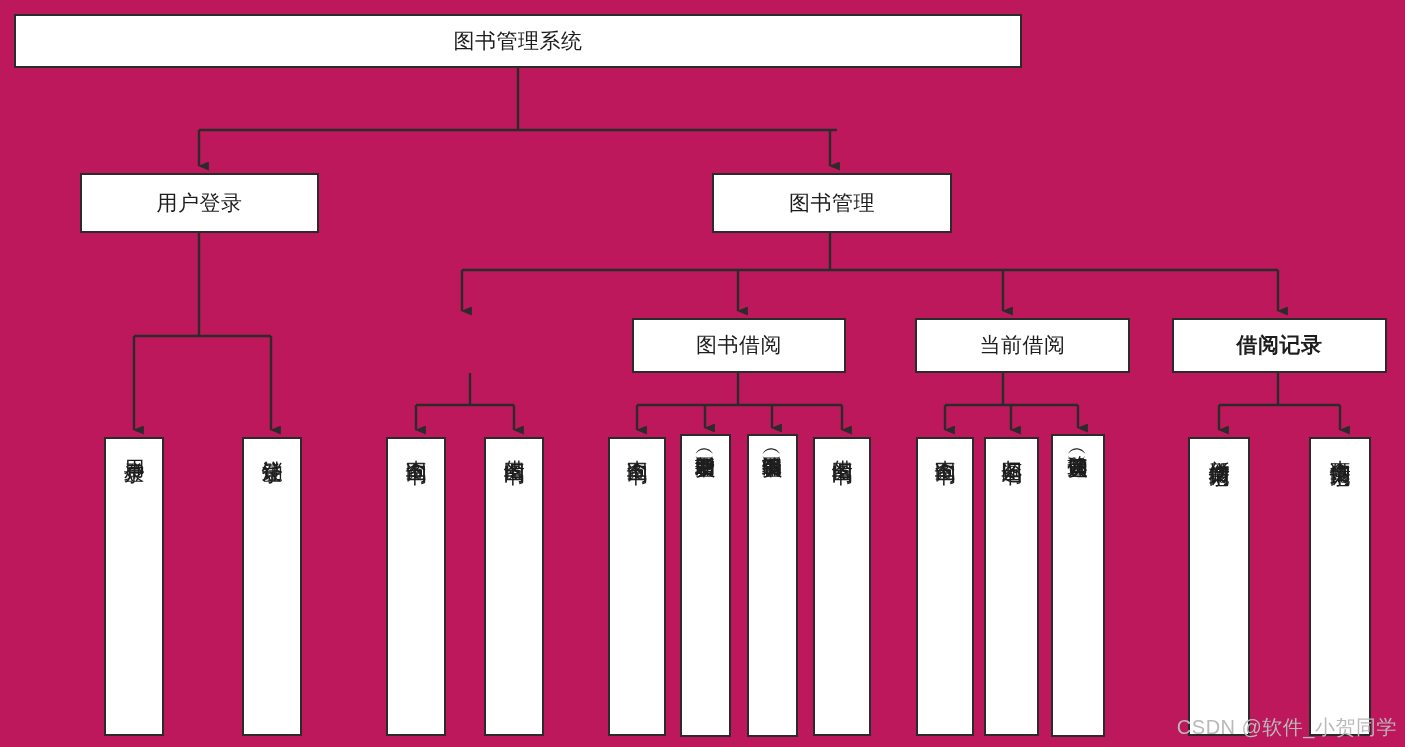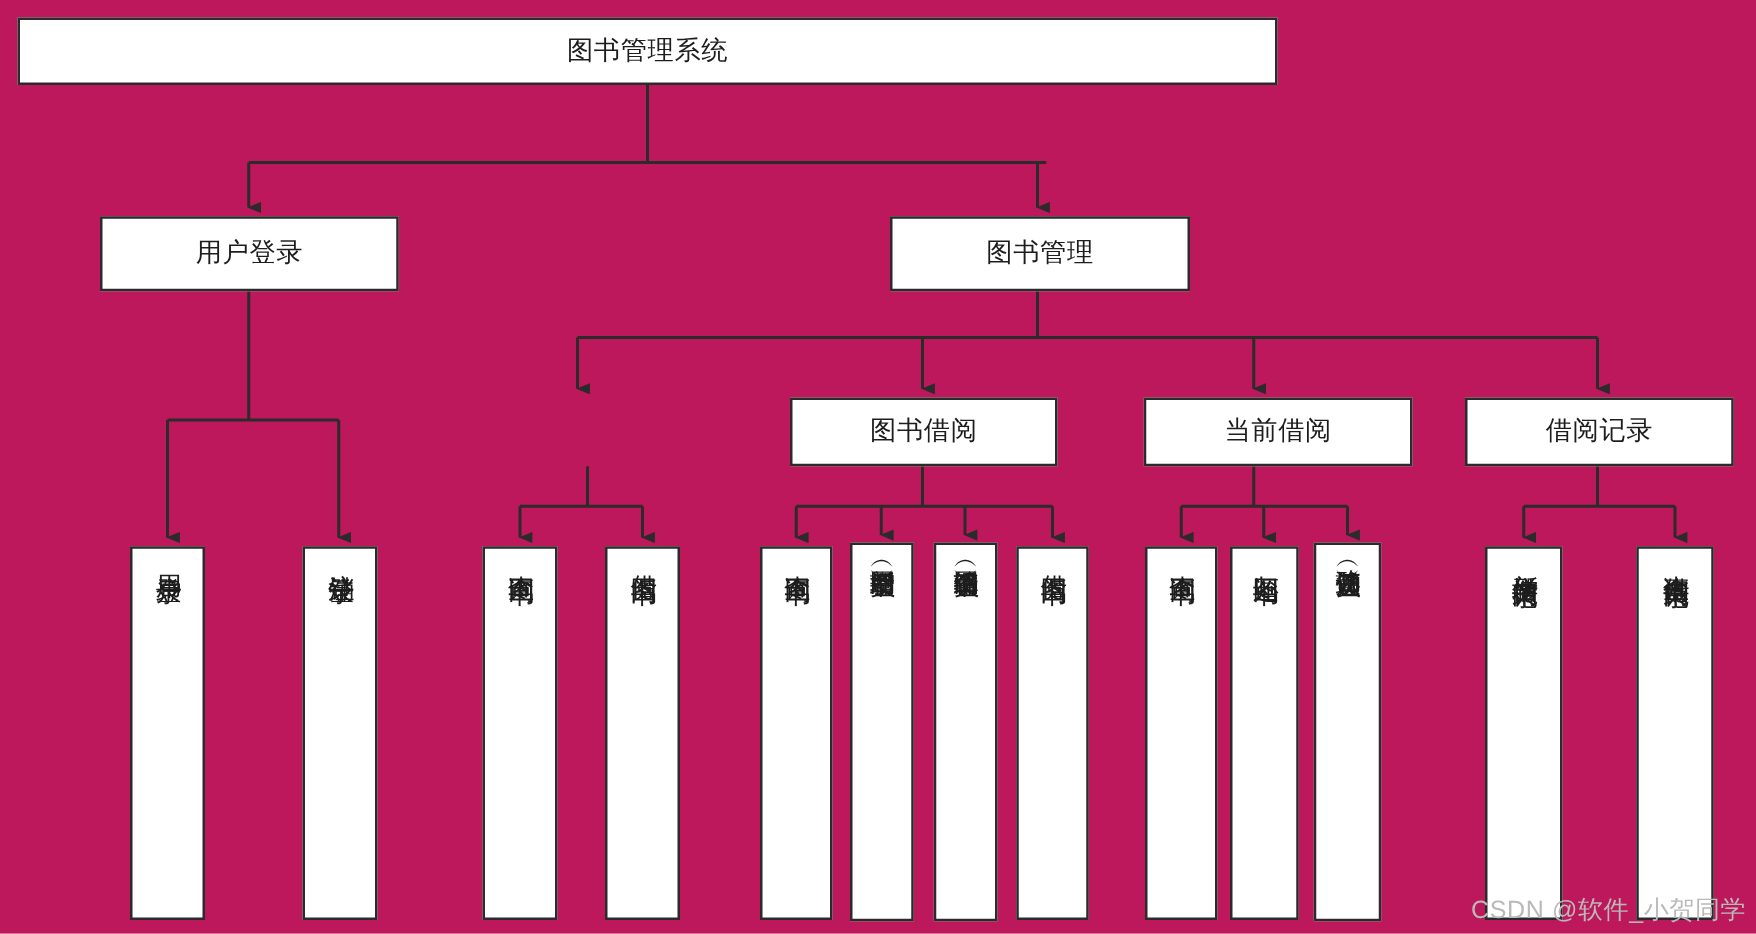--- a/index.html
+++ b/index.html
@@ -146,21 +146,21 @@
   <div class="node horiz" style="left:712px; top:173px; width:240px; height:60px;">
     <span class="label">图书管理</span>
   </div>
 
   <div class="node horiz" style="left:632px; top:318px; width:214px; height:55px;">
     <span class="label">图书借阅</span>
   </div>
   <div class="node horiz" style="left:902px; top:318px; width:215px; height:55px;margin-left:13px;">
     <span class="label">当前借阅</span>
   </div>
-  <div class="node horiz" style="left:1172px; top:318px; width:215px; height:55px;">
+  <div class="node horiz" style="left:1172px; top:318px; width:215px; height:55px;font-weight:bold;">
     <span class="label">借阅记录</span>
   </div>
 
   <div class="node vert" style="left:104px; top:437px; width:60px; height:299px;">
     <span class="label">用户登录</span>
   </div>
   <div class="node vert" style="left:242px; top:437px; width:60px; height:299px;">
     <span class="label">注销登录</span>
   </div>
   <div class="node vert" style="left:386px; top:437px; width:60px; height:299px;">

